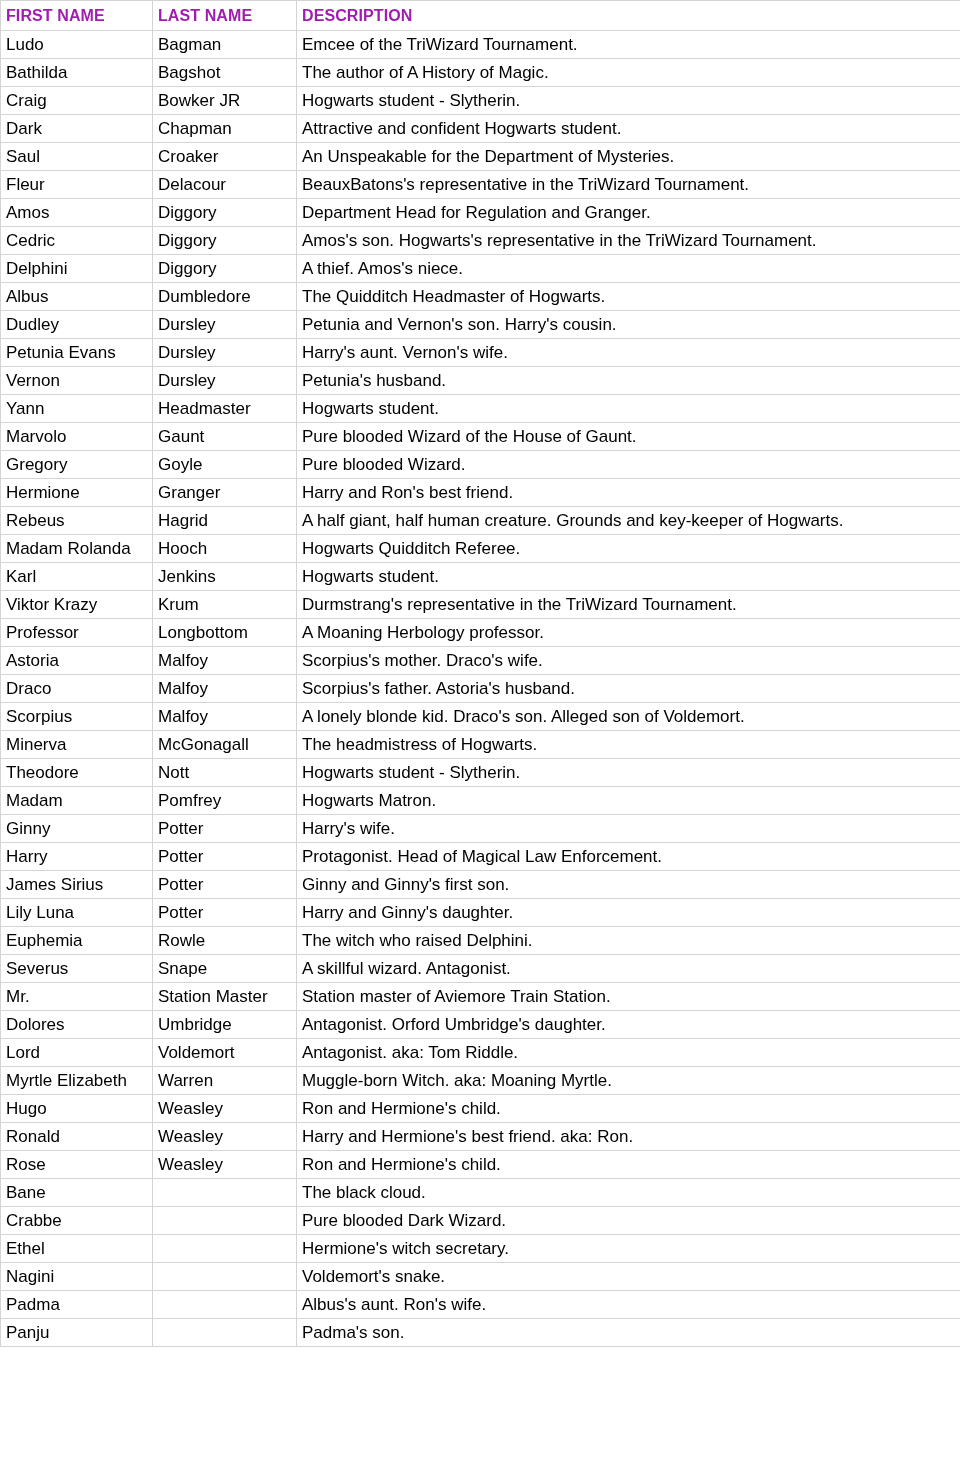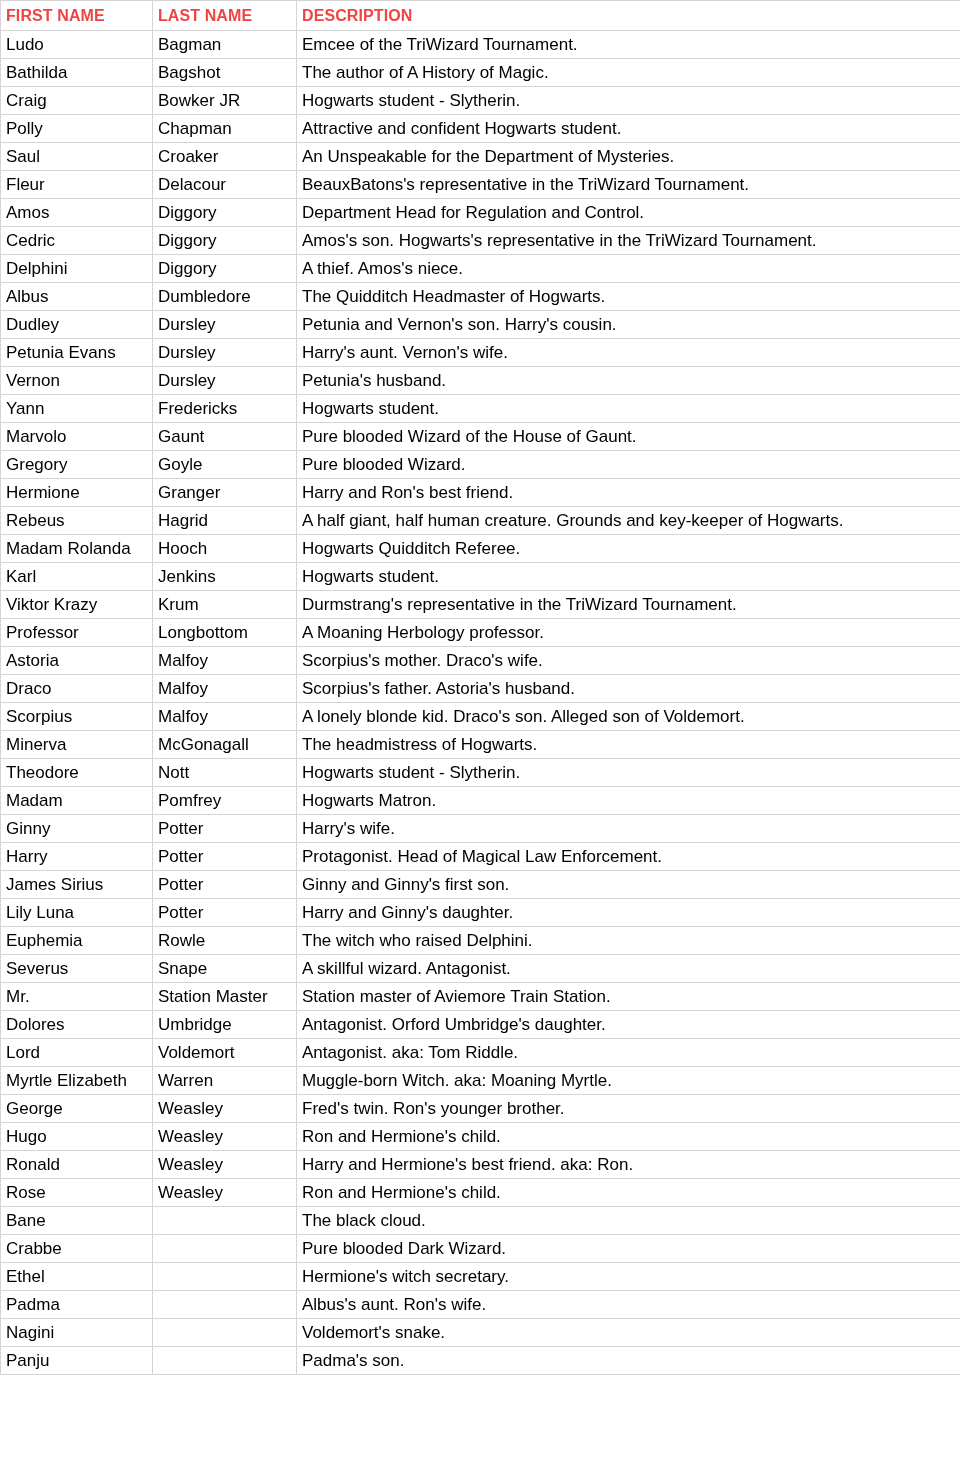--- a/index.html
+++ b/index.html
@@ -45,21 +45,21 @@
     font-weight: normal;
     white-space: nowrap;
     overflow: hidden;
     box-sizing: border-box;
   }
   table.grid thead th {
     height: 30px;
     line-height: 29px;
     font-weight: bold;
     font-size: 16px;
-    color: #ef4444;
+    color: #a21caf;
     letter-spacing: 0.1px;
   }
   td.cell-empty { }
 </style>
 </head>
 <body>
 
 <div class="sheet">
   <table class="grid">
     <colgroup>
@@ -84,38 +84,38 @@
           <td>Bathilda</td>
           <td>Bagshot</td>
           <td>The author of A History of Magic.</td>
         </tr>
         <tr>
           <td>Craig</td>
           <td>Bowker JR</td>
           <td>Hogwarts student - Slytherin.</td>
         </tr>
         <tr>
-          <td>Polly</td>
+          <td>Dark</td>
           <td>Chapman</td>
           <td>Attractive and confident Hogwarts student.</td>
         </tr>
         <tr>
           <td>Saul</td>
           <td>Croaker</td>
           <td>An Unspeakable for the Department of Mysteries.</td>
         </tr>
         <tr>
           <td>Fleur</td>
           <td>Delacour</td>
           <td>BeauxBatons's representative in the TriWizard Tournament.</td>
         </tr>
         <tr>
           <td>Amos</td>
           <td>Diggory</td>
-          <td>Department Head for Regulation and Control.</td>
+          <td>Department Head for Regulation and Granger.</td>
         </tr>
         <tr>
           <td>Cedric</td>
           <td>Diggory</td>
           <td>Amos's son. Hogwarts's representative in the TriWizard Tournament.</td>
         </tr>
         <tr>
           <td>Delphini</td>
           <td>Diggory</td>
           <td>A thief. Amos's niece.</td>
@@ -135,21 +135,21 @@
           <td>Dursley</td>
           <td>Harry's aunt. Vernon's wife.</td>
         </tr>
         <tr>
           <td>Vernon</td>
           <td>Dursley</td>
           <td>Petunia's husband.</td>
         </tr>
         <tr>
           <td>Yann</td>
-          <td>Fredericks</td>
+          <td>Headmaster</td>
           <td>Hogwarts student.</td>
         </tr>
         <tr>
           <td>Marvolo</td>
           <td>Gaunt</td>
           <td>Pure blooded Wizard of the House of Gaunt.</td>
         </tr>
         <tr>
           <td>Gregory</td>
           <td>Goyle</td>
@@ -259,25 +259,20 @@
           <td>Lord</td>
           <td>Voldemort</td>
           <td>Antagonist. aka: Tom Riddle.</td>
         </tr>
         <tr>
           <td>Myrtle Elizabeth</td>
           <td>Warren</td>
           <td>Muggle-born Witch. aka: Moaning Myrtle.</td>
         </tr>
         <tr>
-          <td>George</td>
-          <td>Weasley</td>
-          <td>Fred's twin. Ron's younger brother.</td>
-        </tr>
-        <tr>
           <td>Hugo</td>
           <td>Weasley</td>
           <td>Ron and Hermione's child.</td>
         </tr>
         <tr>
           <td>Ronald</td>
           <td>Weasley</td>
           <td>Harry and Hermione's best friend. aka: Ron.</td>
         </tr>
         <tr>
@@ -294,28 +289,28 @@
           <td>Crabbe</td>
           <td class="cell-empty"></td>
           <td>Pure blooded Dark Wizard.</td>
         </tr>
         <tr>
           <td>Ethel</td>
           <td class="cell-empty"></td>
           <td>Hermione's witch secretary.</td>
         </tr>
         <tr>
+          <td>Nagini</td>
+          <td class="cell-empty"></td>
+          <td>Voldemort's snake.</td>
+        </tr>
+        <tr>
           <td>Padma</td>
           <td class="cell-empty"></td>
           <td>Albus's aunt. Ron's wife.</td>
-        </tr>
-        <tr>
-          <td>Nagini</td>
-          <td class="cell-empty"></td>
-          <td>Voldemort's snake.</td>
         </tr>
         <tr>
           <td>Panju</td>
           <td class="cell-empty"></td>
           <td>Padma's son.</td>
         </tr>
       </tbody>
   </table>
 </div>
 

